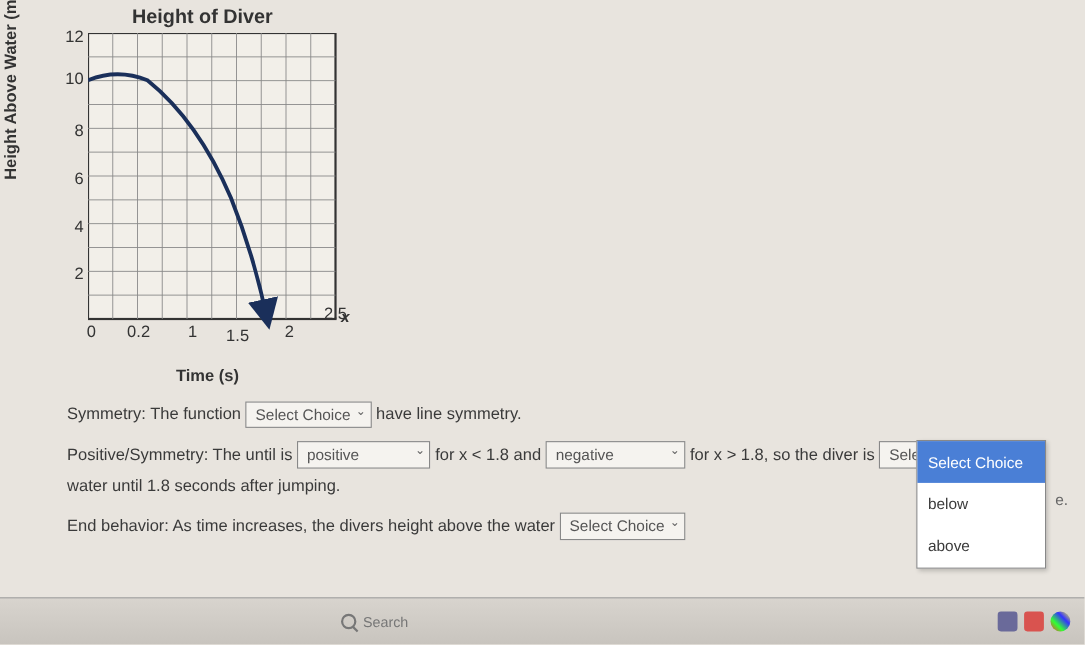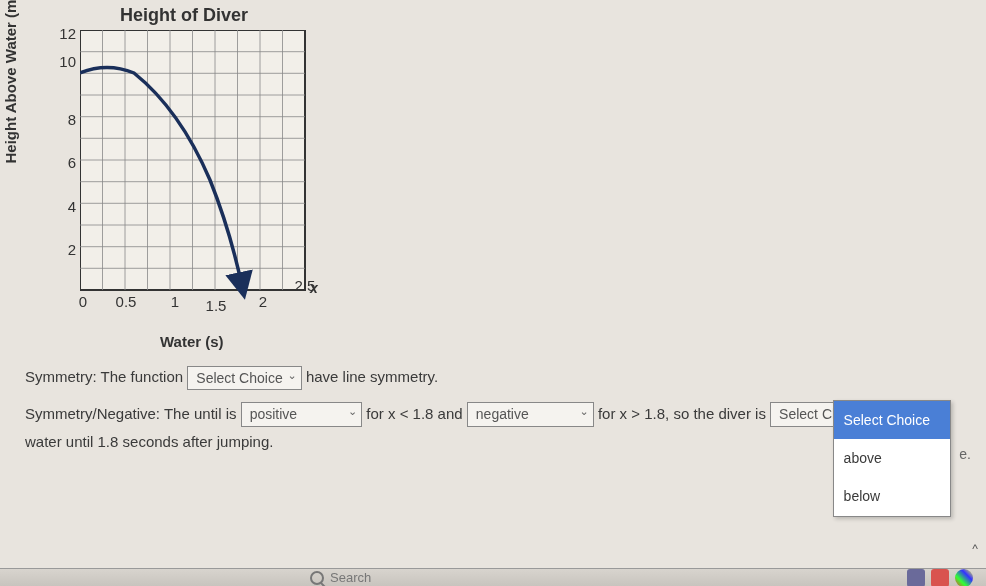--- a/index.html
+++ b/index.html
@@ -64,21 +64,21 @@
     .var-y { position: absolute; left: 70px; top: 30px; font-style: italic; font-weight: bold; font-size: 14px;}
     .var-x { position: absolute; left: 290px; top: 275px; font-style: italic; font-weight: bold; font-size: 14px;}
     .content {
       margin-left: 25px;
       margin-top: 15px;
       font-size: 15px;
       line-height: 2.3;
       color: #3a3a3a;
       position: relative;
     }
-    .line-row { display: block; margin-bottom: 2px;}
+    .line-row { display: block; margin-bottom: 2px; margin-left: 36px;}
     select, .select-box {
       display: inline-block;
       border: 1px solid #888;
       background: #f5f3ef;
       padding: 2px 18px 2px 8px;
       font-size: 14px;
       color: #555;
       position: relative;
       vertical-align: middle;
       line-height: 1.3;
@@ -115,21 +115,21 @@
       right: 15px;
       top: 78px;
       font-size: 14px;
       color: #666;
     }
     .taskbar {
       position: absolute;
       bottom: 0;
       left: 0;
       right: 0;
-      height: 18px;
+      height: 43px;
       background: linear-gradient(#d8d4ce, #c8c4be);
       border-top: 1px solid #999;
       display: flex;
       align-items: center;
       padding: 0 10px;
     }
     .taskbar .spacer { flex: 1; }
     .taskbar-icon {
       width: 18px; height: 18px; margin: 0 3px;
       border-radius: 3px;
@@ -162,21 +162,21 @@
       font-size: 12px;
       color: #555;
     }
   </style>
 </head>
 <body>
 
 <div class="graph-area">
   <div class="graph-title">Height of Diver</div>
   <div class="y-axis-label">Height Above Water (m)</div>
-  <div class="x-axis-label">Water (s)</div>
+  <div class="x-axis-label">Time (s)</div>
   <span class="var-y">y</span>
   <span class="var-x">x</span>
 
   <svg class="chart-svg" width="250" height="280">
     <rect x="0" y="0" width="225" height="260" fill="#f2efe9" stroke="#333" stroke-width="2"></rect>
     <g stroke="#888" stroke-width="0.8">
       <line x1="0" y1="21.7" x2="225" y2="21.7"></line>
       <line x1="0" y1="43.3" x2="225" y2="43.3"></line>
       <line x1="0" y1="65" x2="225" y2="65"></line>
       <line x1="0" y1="86.7" x2="225" y2="86.7"></line>
@@ -199,64 +199,69 @@
     </g>
     <defs>
       <marker id="arrowhead" markerWidth="8" markerHeight="8" refX="4" refY="4" orient="auto">
         <polygon points="0 0, 8 4, 0 8" fill="#1a2f5a"></polygon>
       </marker>
     </defs>
     <path d="M 0 43 Q 27 32, 54 43 Q 100 80, 130 150 Q 150 200, 162 256" fill="none" stroke="#1a2f5a" stroke-width="3.5" marker-end="url(#arrowhead)"></path>
   </svg>
 
   <span class="y-tick" style="top:20px">12</span>
-  <span class="y-tick" style="top:48px">10</span>
+  <span class="y-tick" style="top:58px">10</span>
   <span class="y-tick" style="top:106px">8</span>
   <span class="y-tick" style="top:149px">6</span>
   <span class="y-tick" style="top:193px">4</span>
   <span class="y-tick" style="top:236px">2</span>
 
   <span class="x-tick" style="left:48px; top:288px">0</span>
-  <span class="x-tick" style="left:91px; top:288px">0.5</span>
+  <span class="x-tick" style="left:91px; top:288px">0.2</span>
   <span class="x-tick" style="left:140px; top:288px">1</span>
   <span class="x-tick" style="left:181px; top:292px">1.5</span>
   <span class="x-tick" style="left:228px; top:288px">2</span>
   <span class="x-tick" style="left:270px; top:272px">2.5</span>
 </div>
 
 <div class="content">
 
   <div class="line-row">
     <span>Symmetry:</span>
     <span>The function</span>
     <span class="select-box">Select Choice</span>
     <span>have line symmetry.</span>
   </div>
 
   <div class="line-row">
-    <span>Symmetry/Negative:</span>
+    <span>Positive/Symmetry:</span>
     <span>The until is</span>
     <span class="select-box" style="padding-right:64px">positive</span>
     <span>for x &lt; 1.8 and</span>
     <span class="select-box" style="padding-right:64px">negative</span>
     <span>for x &gt; 1.8, so the diver is</span>
     <span class="select-box">Select Choice</span>
     <span>the</span>
   </div>
   <div class="line-row" style="margin-top:-8px">
     <span>water until 1.8 seconds after jumping.</span>
   </div>
 
 
 
+  <div class="line-row">
+    <span>End behavior:</span>
+    <span>As time increases, the divers height above the water</span>
+    <span class="select-box">Select Choice</span>
+  </div>
 
   <div class="dropdown-open">
     <div class="opt header">Select Choice</div>
+    <div class="opt">below</div>
     <div class="opt">above</div>
-    <div class="opt">below</div>
   </div>
   <span class="letter-e">e.</span>
 </div>
 
 <span class="arrow-up">^</span>
 
 <div class="taskbar">
   <div class="search-box">
     <span class="mag"></span>
     <span>Search</span>

